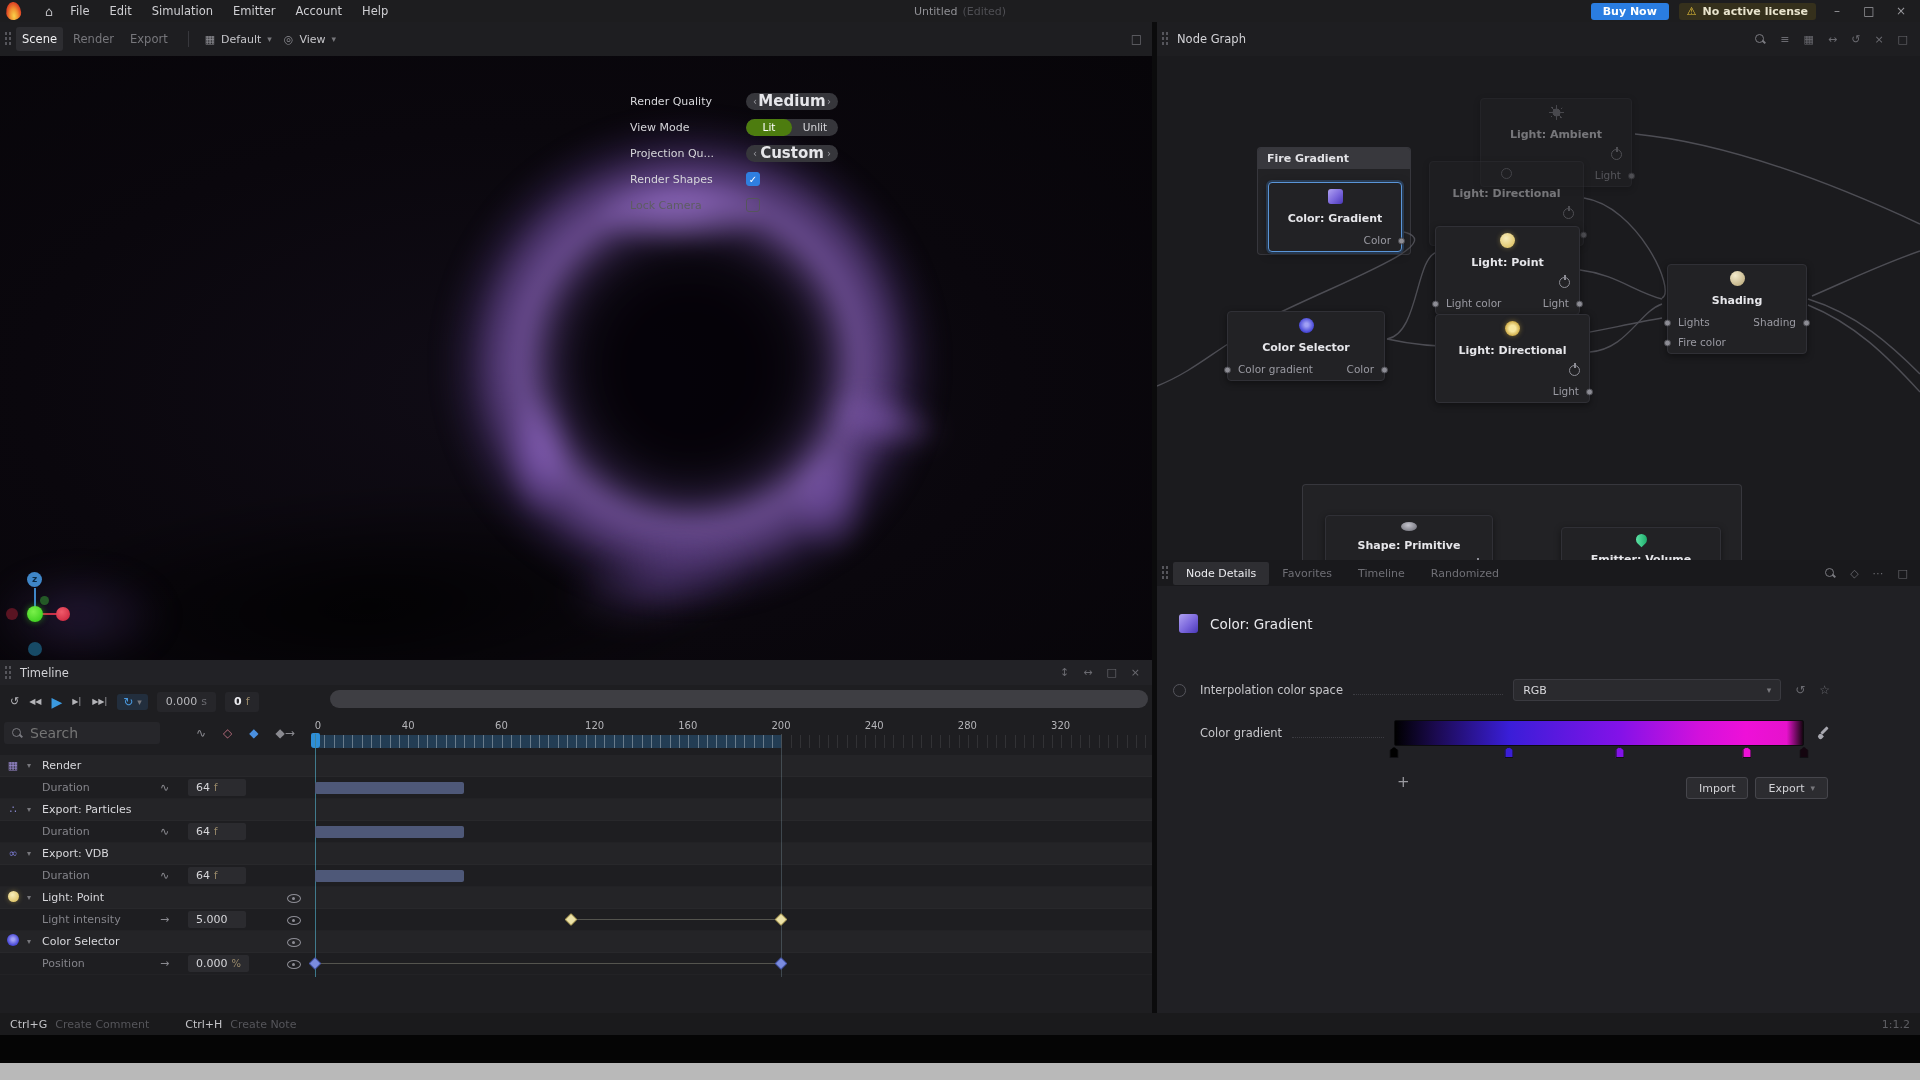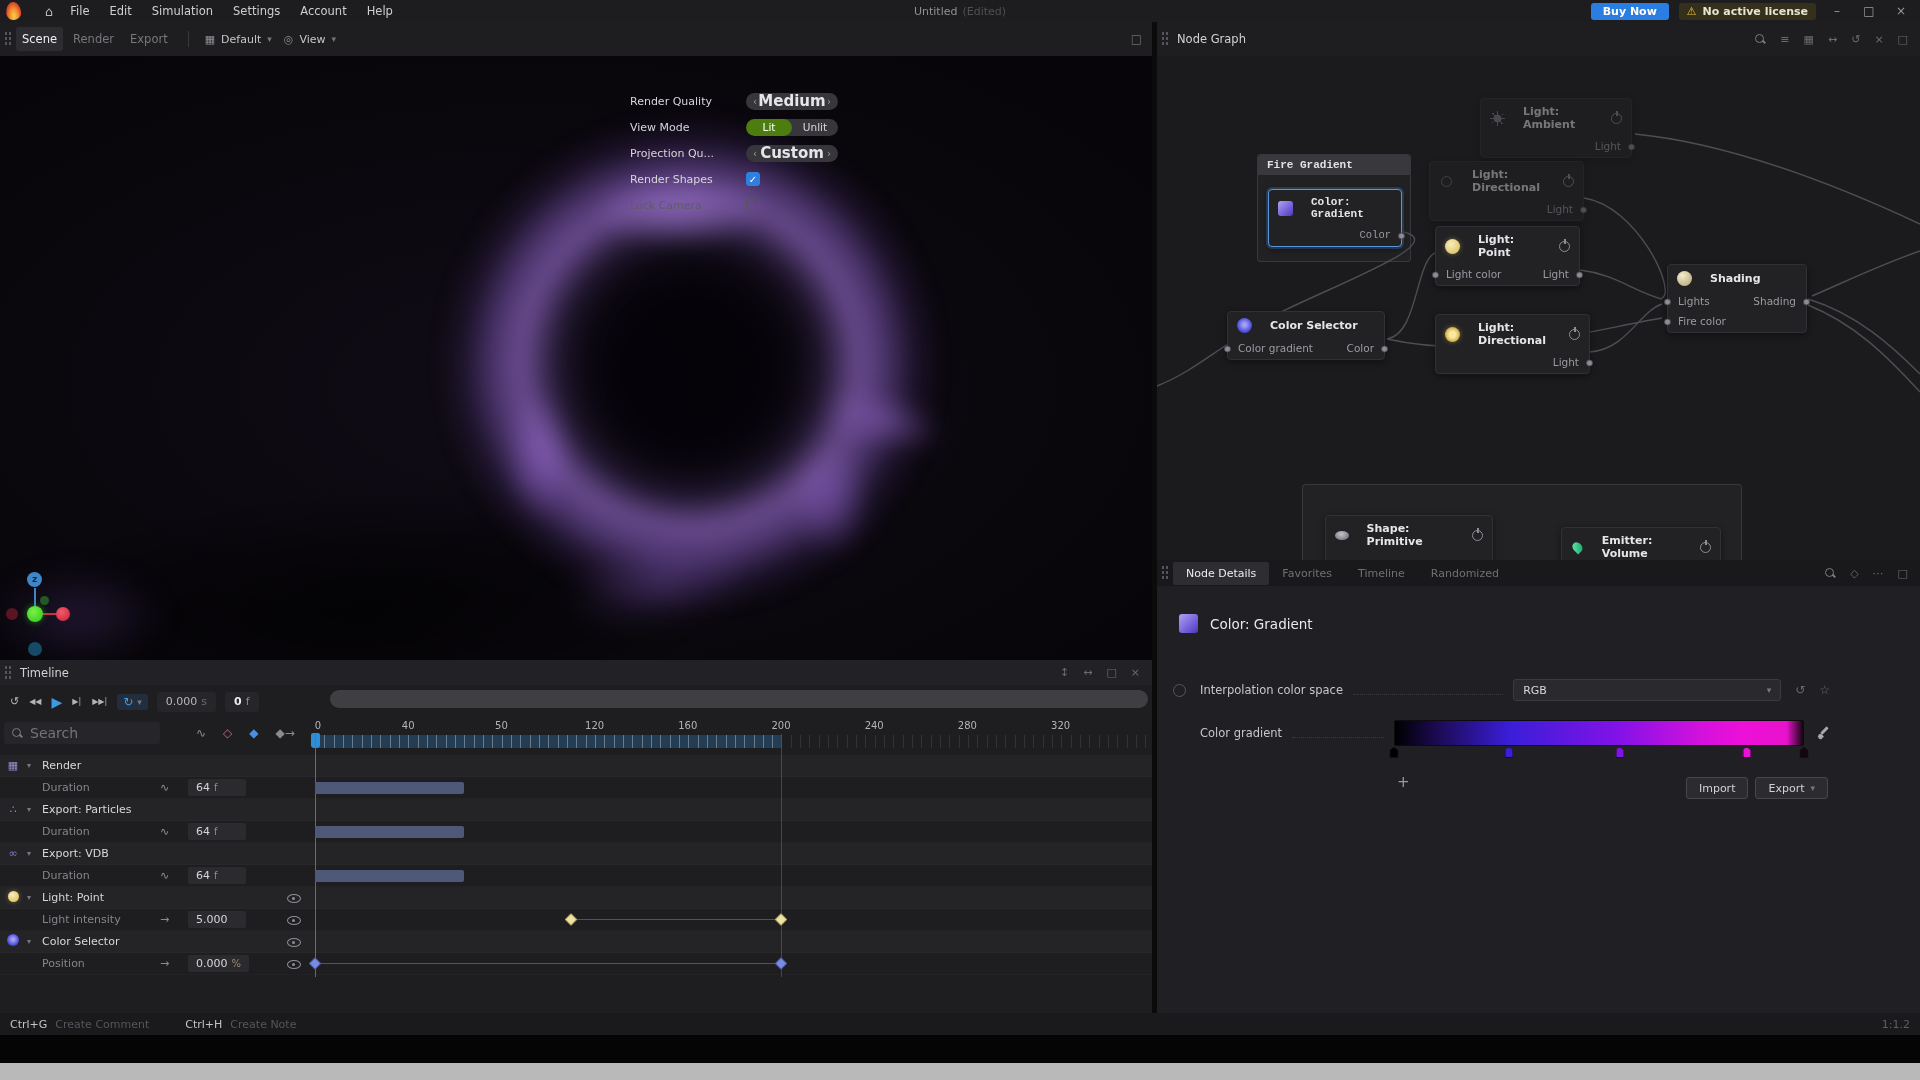--- a/index.html
+++ b/index.html
@@ -89,21 +89,21 @@
   .hicons { margin-left:auto; display:flex; gap:14px; margin-right:12px; color:#6a6a70; font-size:11px; align-items:center;}
   .mag { width:11px; height:11px; position:relative; flex:none;}
   .mag::before { content:""; position:absolute; left:0; top:0; width:7px; height:7px; border:1.4px solid #7a7a80; border-radius:50%; }
   .mag::after { content:""; position:absolute; left:7px; top:7px; width:4px; height:1.6px; background:#7a7a80; transform:rotate(45deg); }
   .ng-body { position:absolute; left:1157px; top:56px; width:763px; height:504px; background:#1b1b1e; overflow:hidden; }
   .wires { position:absolute; left:0; top:0; }
   .node { position:absolute; background:#222225; border:1px solid #303036; border-radius:4px;
     box-shadow:0 2px 7px rgba(0,0,0,.45); font-size:11px; }
   .node.dim { opacity:.45; }
   .node.selected { border:1px solid #5a95d8; box-shadow:0 0 0 2px rgba(70,130,200,.3), 0 2px 8px rgba(0,0,0,.5); }
-  .nhead { display:flex; align-items:center; gap:18px; padding:6px 9px; color:#e6e6ea; font-weight:bold; position:relative;}
+  .nhead { display:flex; align-items:center; gap:8px; padding:6px 9px; color:#e6e6ea; font-weight:bold; position:relative;flex-direction:column;}
   .prow { position:relative; display:flex; justify-content:space-between; padding:3px 10px 5px; color:#9a9aa2; font-size:10.5px; }
   .prow .lone { margin-left:auto; }
   .port { position:absolute; width:7px; height:7px; border-radius:50%; background:#8d8d95; border:1px solid #4a4a50; top:50%; transform:translateY(-50%); }
   .pin { left:-4px; } .pout { right:-4px; }
   .pow { width:11px; height:11px; border:1.3px solid #8d8d95; border-radius:50%; position:relative; margin-left:auto; flex:none;}
   .pow::before { content:""; position:absolute; left:50%; top:-3px; width:2px; height:5px; background:#8d8d95; transform:translateX(-50%); }
   .nicon { width:15px; height:15px; border-radius:3px; flex:none; }
   .ic-gradient { background:linear-gradient(135deg,#b0a2f2 0%, #7a66dc 55%, #4a38b8 100%); }
   .ic-bulb { border-radius:50%; background:radial-gradient(circle at 40% 35%, #f8eebc, #d8b850); box-shadow:0 0 5px rgba(230,200,90,.4);}
   .ic-sun { border-radius:50%; background:radial-gradient(circle at 50% 50%, #f8e8a0 30%, #caa33a 75%); box-shadow:0 0 5px rgba(210,170,60,.5);}
@@ -207,21 +207,21 @@
 <body>
 
 <div class="app">
 
   <div class="titlebar">
     <span class="logo"></span>
     <span class="home-ic">⌂</span>
     <span class="menu">File</span>
     <span class="menu">Edit</span>
     <span class="menu">Simulation</span>
-    <span class="menu">Settings</span>
+    <span class="menu">Emitter</span>
     <span class="menu">Account</span>
     <span class="menu">Help</span>
     <div class="title-center">
       <span class="t1">Untitled</span>
       <span class="t2">(Edited)</span>
     </div>
     <div class="tb-right">
       <span class="buynow">Buy Now</span>
       <span class="license">
         <i class="warn-ic">⚠</i>
@@ -341,21 +341,21 @@
         <span class="nicon ic-ambient"></span>
         <span>Light: Ambient</span>
         <span class="pow"></span>
       </div>
       <div class="prow">
           <span class="lone">Light</span>
           <span class="port pout"></span>
         </div>
     </div>
 
-    <div class="nframe" style="left:100px; top:98px; width:154px; height:108px;font-family:Liberation Mono, monospace;">
+    <div class="nframe" style="left:100px; top:91px; width:154px; height:108px;">
       <div class="fhead">Fire Gradient</div>
       <div class="node selected" style="left:10px; top:34px; width:134px;">
         <div class="nhead">
           <span class="nicon ic-gradient"></span>
           <span>Color: Gradient</span>
         </div>
         <div class="prow">
             <span class="lone">Color</span>
             <span class="port pout"></span>
           </div>
@@ -555,21 +555,21 @@
       <span class="ki">∿</span>
       <span class="ki red">◇</span>
       <span class="ki blue">◆</span>
       <span class="ki">◆→</span>
     </div>
 
     <div class="ruler">
       <div class="ruler-labels">
           <span style="left: 3px;">0</span>
           <span style="left: 93.2px;">40</span>
-          <span style="left: 186.4px;">50</span>
+          <span style="left: 186.4px;">60</span>
           <span style="left: 279.6px;">120</span>
           <span style="left: 372.8px;">160</span>
           <span style="left: 466px; text-align: center;">200</span>
           <span style="left: 559.2px;">240</span>
           <span style="left: 652.4px;">280</span>
           <span style="left: 745.6px;">320</span>
         </div>
       <div class="tickband"></div>
       <div class="tickband-active"></div>
       <div class="playhead"></div>

